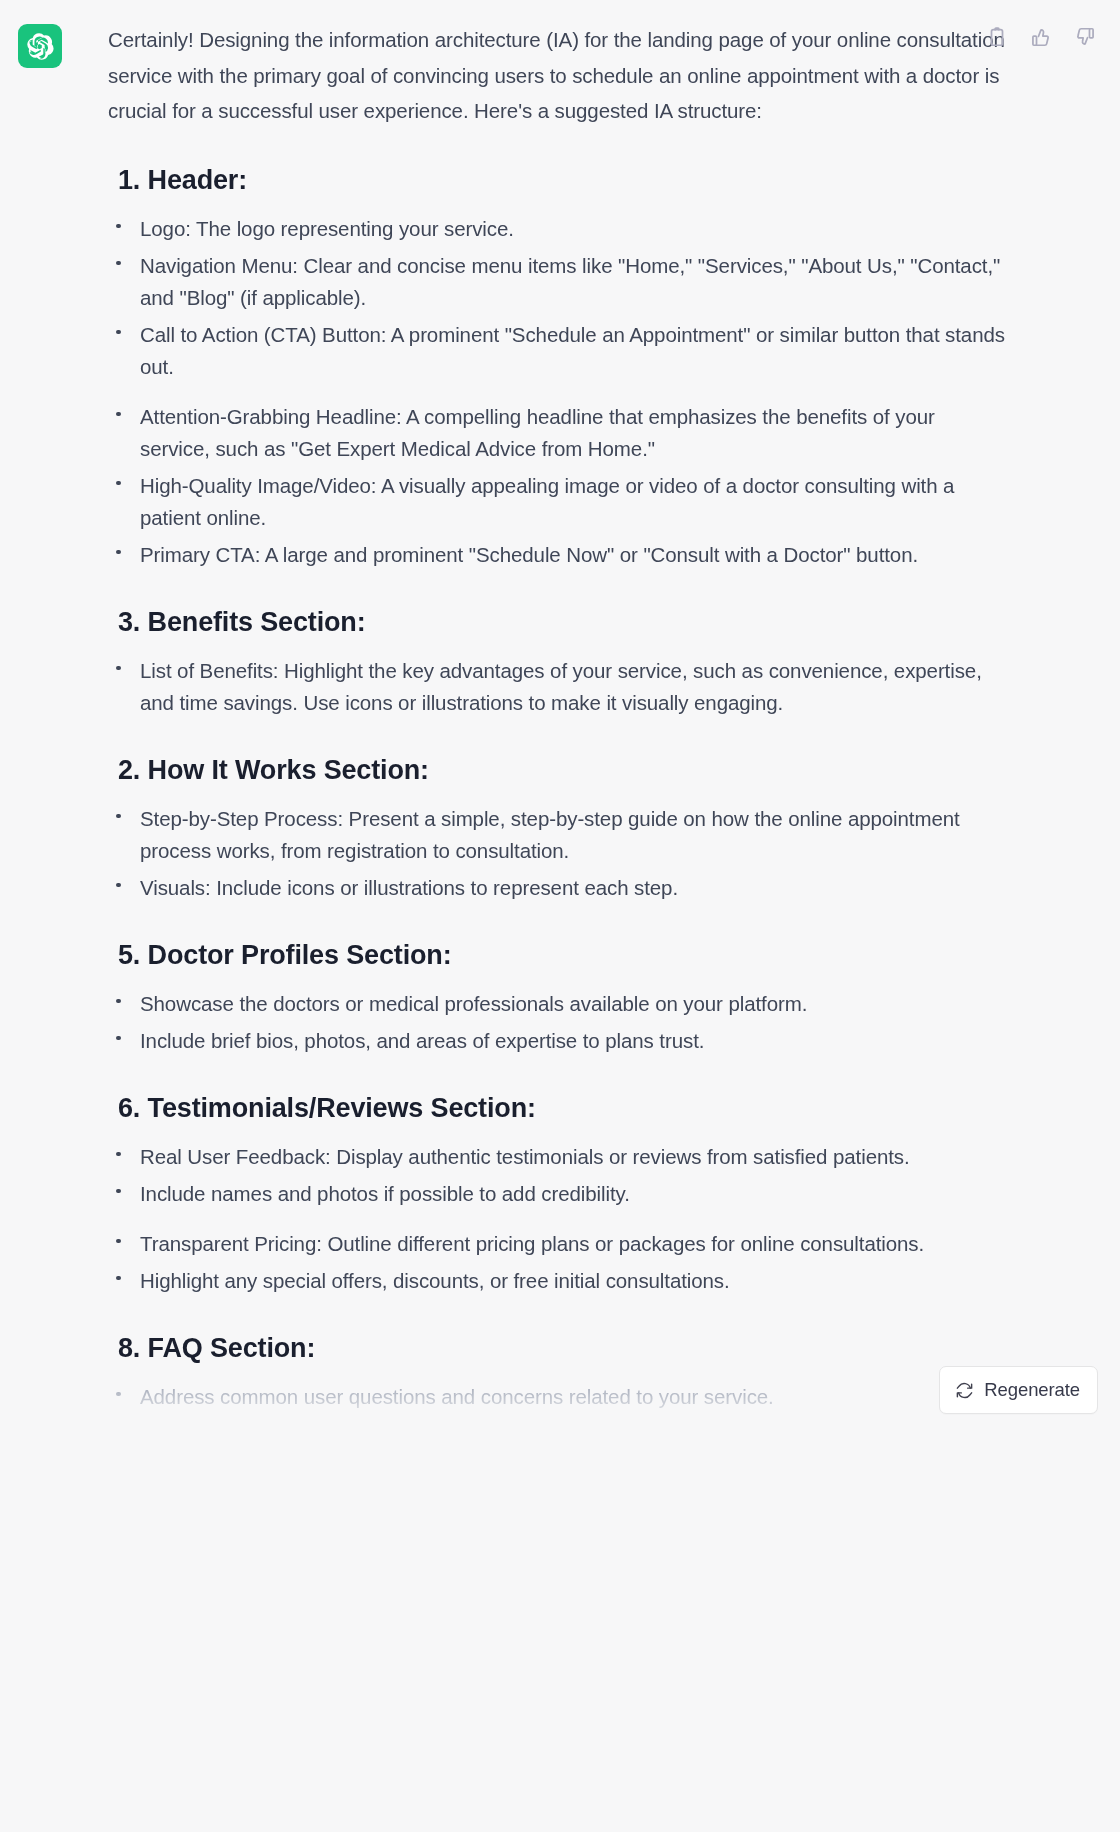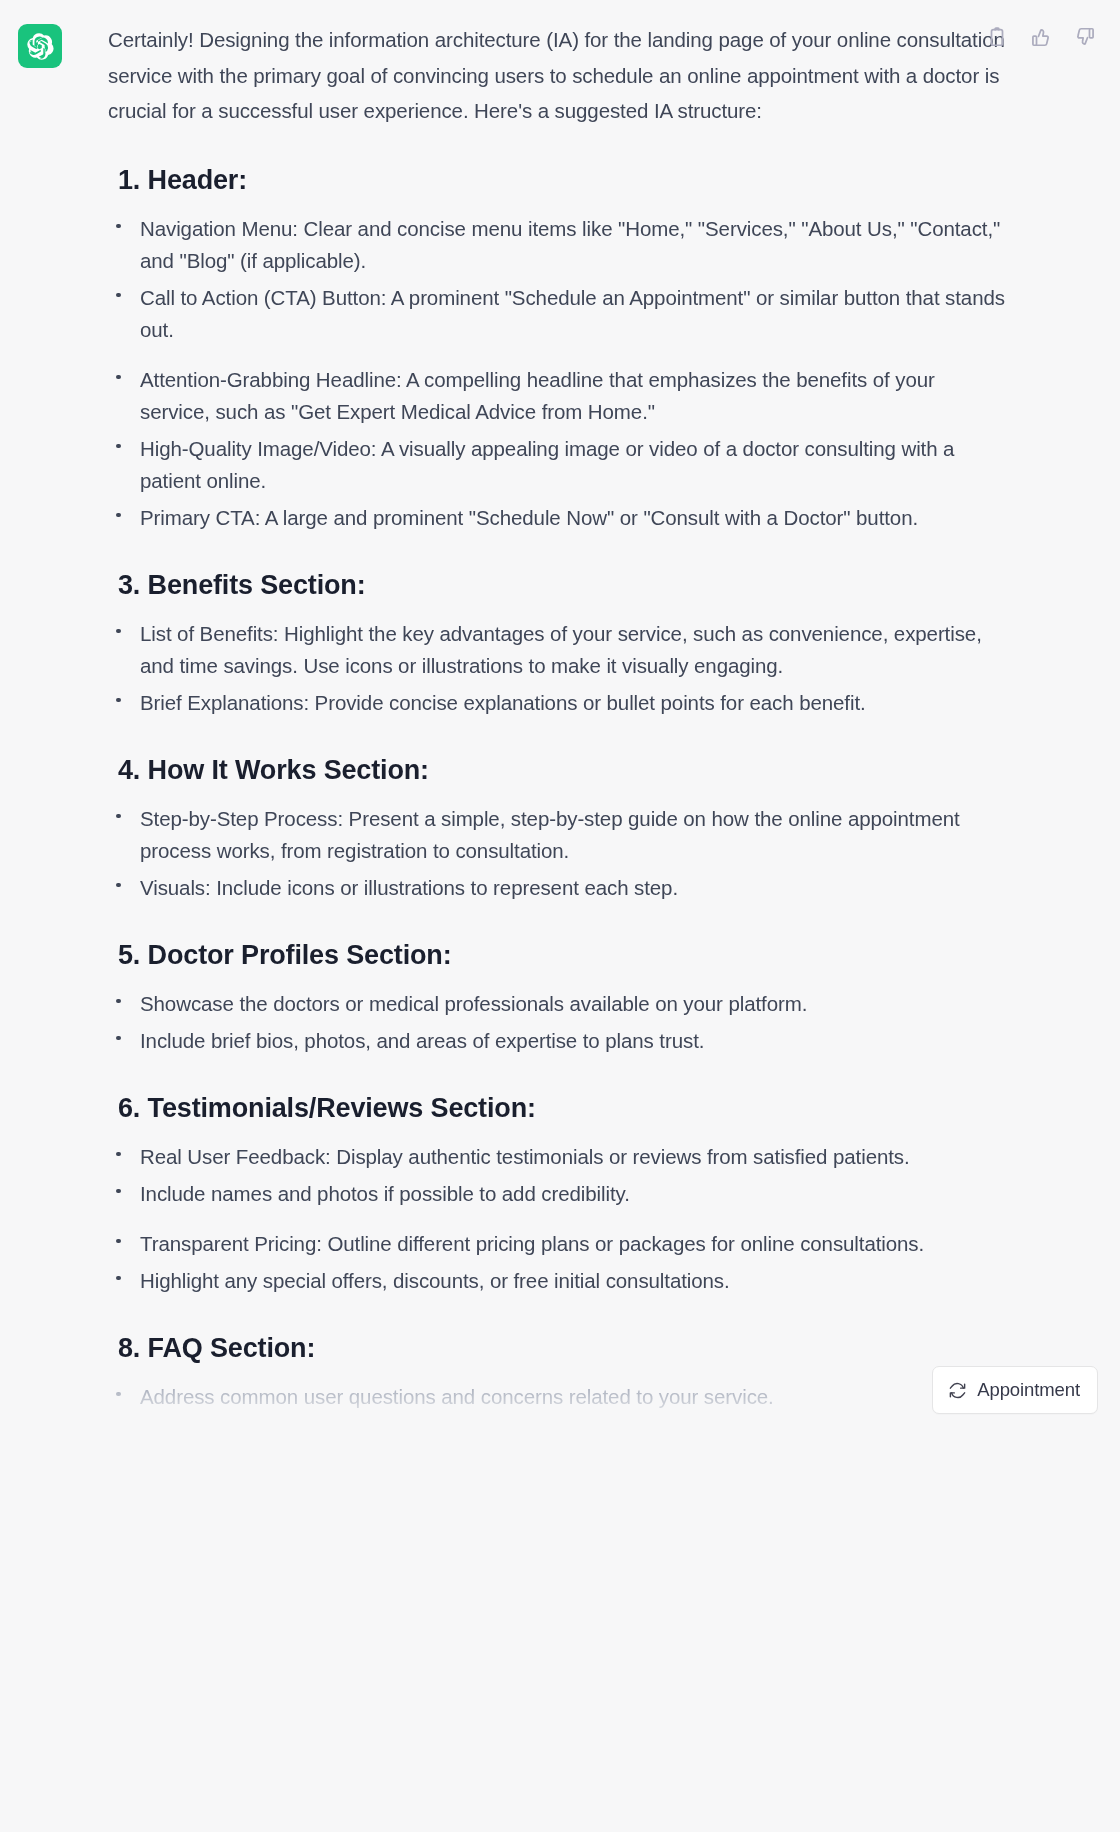--- a/index.html
+++ b/index.html
@@ -193,37 +193,37 @@
         </svg>
       </span>
     </div>
 
     <div id="message-body">
 
       <p class="para">Certainly! Designing the information architecture (IA) for the landing page of your online consultation service with the primary goal of convincing users to schedule an online appointment with a doctor is crucial for a successful user experience. Here's a suggested IA structure:</p>
 
       <div class="section-heading">1. Header:</div>
       <ul class="bullets">
+        <li>Logo: The logo representing your service.</li>
         <li>Navigation Menu: Clear and concise menu items like "Home," "Services," "About Us," "Contact," and "Blog" (if applicable).</li>
         <li>Call to Action (CTA) Button: A prominent "Schedule an Appointment" or similar button that stands out.</li>
       </ul>
 
       <ul class="bullets">
         <li>Attention-Grabbing Headline: A compelling headline that emphasizes the benefits of your service, such as "Get Expert Medical Advice from Home."</li>
         <li>High-Quality Image/Video: A visually appealing image or video of a doctor consulting with a patient online.</li>
         <li>Primary CTA: A large and prominent "Schedule Now" or "Consult with a Doctor" button.</li>
       </ul>
 
       <div class="section-heading">3. Benefits Section:</div>
       <ul class="bullets">
         <li>List of Benefits: Highlight the key advantages of your service, such as convenience, expertise, and time savings. Use icons or illustrations to make it visually engaging.</li>
-        <li>Brief Explanations: Provide concise explanations or bullet points for each benefit.</li>
-      </ul>
-
-      <div class="section-heading">4. How It Works Section:</div>
+      </ul>
+
+      <div class="section-heading">2. How It Works Section:</div>
       <ul class="bullets">
         <li>Step-by-Step Process: Present a simple, step-by-step guide on how the online appointment process works, from registration to consultation.</li>
         <li>Visuals: Include icons or illustrations to represent each step.</li>
       </ul>
 
       <div class="section-heading">5. Doctor Profiles Section:</div>
       <ul class="bullets">
         <li>Showcase the doctors or medical professionals available on your platform.</li>
         <li>Include brief bios, photos, and areas of expertise to plans trust.</li>
       </ul>
@@ -251,16 +251,16 @@
 
   <button id="regenerate-button">
     <span>
       <svg width="19" height="19" viewBox="0 0 24 24" fill="none" stroke="currentColor" stroke-width="1.8" stroke-linecap="round" stroke-linejoin="round">
         <polyline points="21 4 21 9 16 9"></polyline>
         <polyline points="3 20 3 15 8 15"></polyline>
         <path d="M19.4 9A8 8 0 0 0 5.3 6.3L3 9"></path>
         <path d="M4.6 15A8 8 0 0 0 18.7 17.7L21 15"></path>
       </svg>
     </span>
-    <span>Appointment</span>
+    <span>Regenerate</span>
   </button>
 
 </div>
 
 </body></html>

